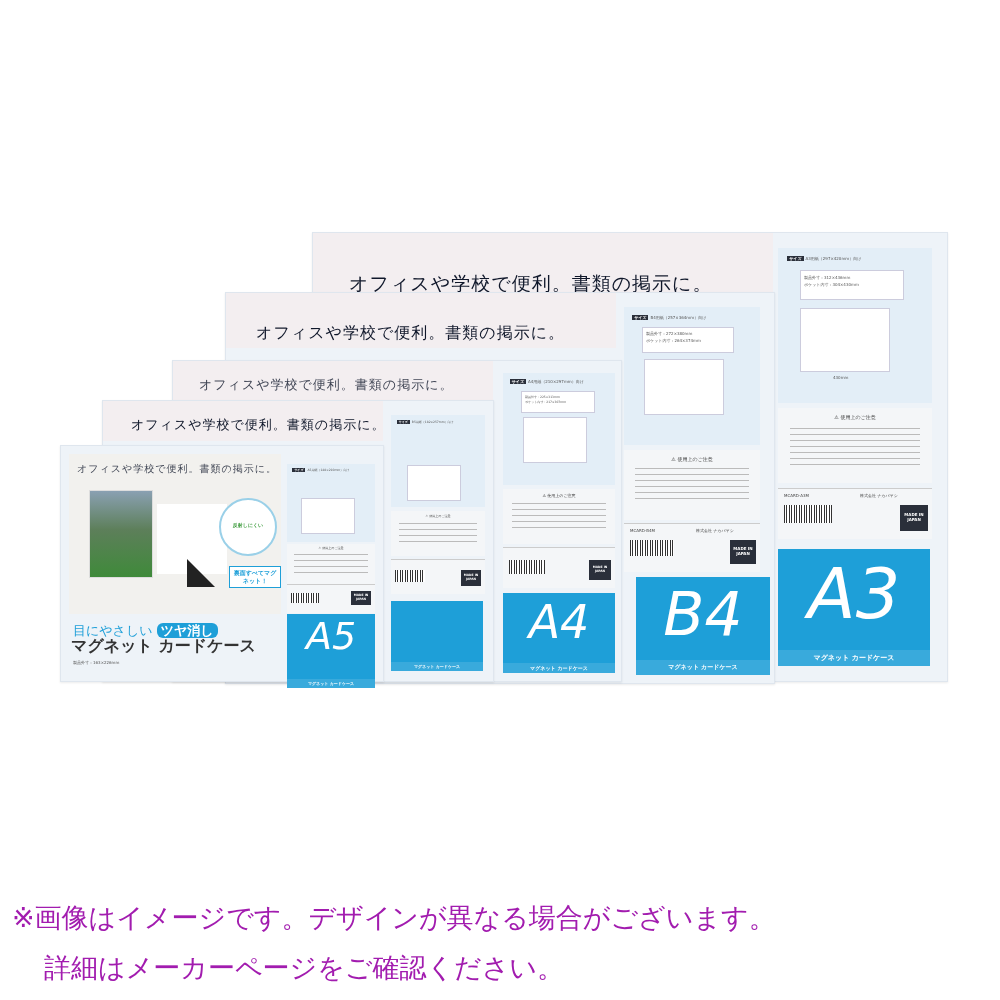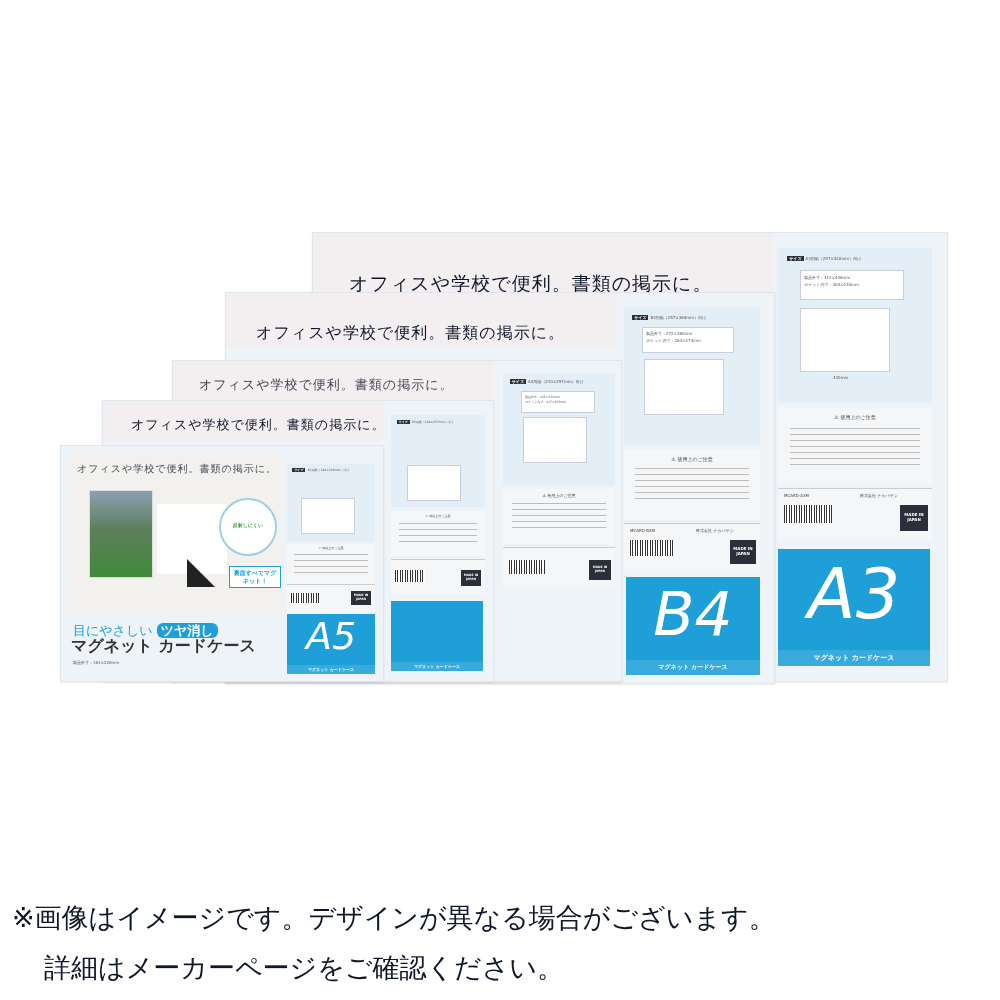--- a/index.html
+++ b/index.html
@@ -13,21 +13,21 @@
   .panel .box{position:absolute;background:#fff;border:1px solid #ccd;}
   .notes{position:absolute;background:#f4f6f8;}
   .notes .warn{position:absolute;left:0;right:0;text-align:center;font-size:5px;color:#333;}
   .notes .line{position:absolute;left:8%;right:8%;height:1px;background:#bbb;}
   .info{position:absolute;background:#f4f6f8;border-top:1px solid #ccc;}
   .barcode{position:absolute;background:repeating-linear-gradient(90deg,#333 0 1px,#fff 1px 2px,#333 2px 3px,#fff 3px 5px);}
   .made{position:absolute;background:#2a2f3a;color:#fff;font-size:4px;text-align:center;font-weight:bold;line-height:1.2;display:flex;align-items:center;justify-content:center;}
   .sizebadge{position:absolute;background:#1e9fd8;color:#fff;overflow:hidden;}
   .sizebadge .big{position:absolute;left:0;right:0;text-align:center;font-family:"DejaVu Sans",sans-serif;font-style:italic;font-weight:normal;color:#fff;}
   .sizebadge .sub{position:absolute;left:0;right:0;bottom:0;text-align:center;color:#fff;font-weight:bold;background:rgba(255,255,255,.12);}
-  .caption{position:absolute;left:12px;font-family:"DejaVu Sans",sans-serif;color:#0f172a;white-space:nowrap;}
+  .caption{position:absolute;left:12px;font-family:"DejaVu Sans",sans-serif;color:#a21caf;white-space:nowrap;}
 </style>
 </head>
 <body>
 
 <div class="card" style="left:312px;top:232px;width:634px;height:448px;">
   <div class="strip" style="left:0;top:0;width:460px;height:60px;"></div>
   <div class="slogan" style="left:36px;top:38px;font-size:19px;">オフィスや学校で便利。書類の掲示に。</div>
   <div class="panel" style="left:465px;top:15px;width:154px;height:155px;">
     <div class="spec" style="top:8px;"><b>サイズ</b><span>A3用紙（297×420mm）向け</span></div>
     <div class="box" style="left:22px;top:22px;width:102px;height:28px;">
@@ -78,21 +78,21 @@
       <div class="line" style="top:36px"></div>
       <div class="line" style="top:42px"></div>
       <div class="line" style="top:48px"></div>
   </div>
   <div class="info" style="left:398px;top:230px;width:136px;height:48px;">
     <div style="position:absolute;left:6px;top:4px;font-size:4px;color:#444;">MCARD-B4M</div>
     <div style="position:absolute;left:72px;top:4px;font-size:4px;color:#444;">株式会社 ナカバヤシ</div>
     <div class="barcode" style="left:6px;top:16px;width:44px;height:16px;"></div>
     <div class="made" style="left:106px;top:16px;width:26px;height:24px;">MADE IN JAPAN</div>
   </div>
-  <div class="sizebadge" style="left:400px;top:284px;width:134px;height:98px;">
+  <div class="sizebadge" style="left:410px;top:284px;width:134px;height:98px;">
     <div class="big" style="top:2px;font-size:60px;">B4</div>
     <div class="sub" style="font-size:6px;padding:3px 0;">マグネット カードケース</div>
   </div>
 </div>
 
 <div class="card" style="left:172px;top:360px;width:448px;height:320px;">
   <div class="strip" style="left:0;top:0;width:320px;height:40px;"></div>
   <div class="slogan" style="left:26px;top:15px;font-size:13px;opacity:.8;">オフィスや学校で便利。書類の掲示に。</div>
   <div class="panel" style="left:330px;top:12px;width:112px;height:112px;">
     <div class="spec" style="top:6px;"><b>サイズ</b><span>A4用紙（210×297mm）向け</span></div>
@@ -106,20 +106,24 @@
     <div class="warn" style="top:4px;font-size:4px;">⚠ <span>使用上のご注意</span></div>
     <div class="line" style="top:14px"></div>
       <div class="line" style="top:20px"></div>
       <div class="line" style="top:26px"></div>
       <div class="line" style="top:32px"></div>
       <div class="line" style="top:38px"></div>
   </div>
   <div class="info" style="left:330px;top:186px;width:112px;height:40px;">
     <div class="barcode" style="left:6px;top:12px;width:36px;height:14px;"></div>
     <div class="made" style="left:86px;top:12px;width:22px;height:20px;font-size:3px;">MADE IN JAPAN</div>
+  </div>
+  <div class="sizebadge" style="left:330px;top:232px;width:112px;height:80px;">
+    <div class="big" style="top:2px;font-size:46px;">A4</div>
+    <div class="sub" style="font-size:5px;padding:2px 0;">マグネット カードケース</div>
   </div>
 </div>
 
 <div class="card" style="left:102px;top:400px;width:390px;height:280px;">
   <div class="strip" style="left:0;top:0;width:280px;height:40px;"></div>
   <div class="slogan" style="left:28px;top:15px;font-size:13px;">オフィスや学校で便利。書類の掲示に。</div>
   <div class="panel" style="left:288px;top:14px;width:94px;height:92px;">
     <div class="spec" style="top:5px;font-size:3px;"><b>サイズ</b><span>B5用紙（182×257mm）向け</span></div>
     <div class="box" style="left:16px;top:50px;width:52px;height:34px;"></div>
   </div>
@@ -165,20 +169,20 @@
     <div class="warn" style="top:2px;font-size:3px;">⚠ <span>使用上のご注意</span></div>
     <div class="line" style="top:10px"></div>
       <div class="line" style="top:16px"></div>
       <div class="line" style="top:22px"></div>
       <div class="line" style="top:28px"></div>
   </div>
   <div class="info" style="left:226px;top:138px;width:88px;height:28px;">
     <div class="barcode" style="left:4px;top:8px;width:28px;height:10px;"></div>
     <div class="made" style="left:64px;top:6px;width:20px;height:14px;font-size:3px;">MADE IN JAPAN</div>
   </div>
-  <div class="sizebadge" style="left:226px;top:168px;width:88px;height:60px;">
+  <div class="sizebadge" style="left:226px;top:168px;width:88px;height:74px;">
     <div class="big" style="top:0px;font-size:38px;">A5</div>
     <div class="sub" style="font-size:4px;padding:2px 0;">マグネット カードケース</div>
   </div>
 </div>
 
 <div class="caption" style="top:900px;font-size:27px;">※画像はイメージです。デザインが異なる場合がございます。</div>
 <div class="caption" style="top:950px;left:44px;font-size:27px;font-family:Liberation Mono, monospace;">詳細はメーカーページをご確認ください。</div>
 
 </body></html>

